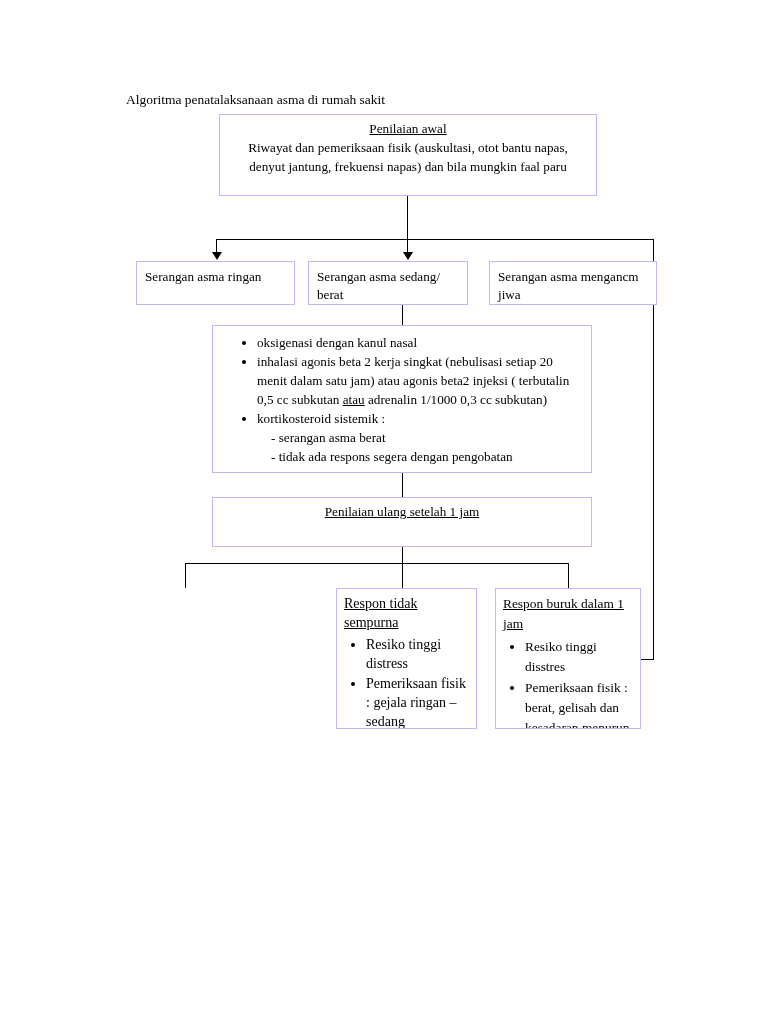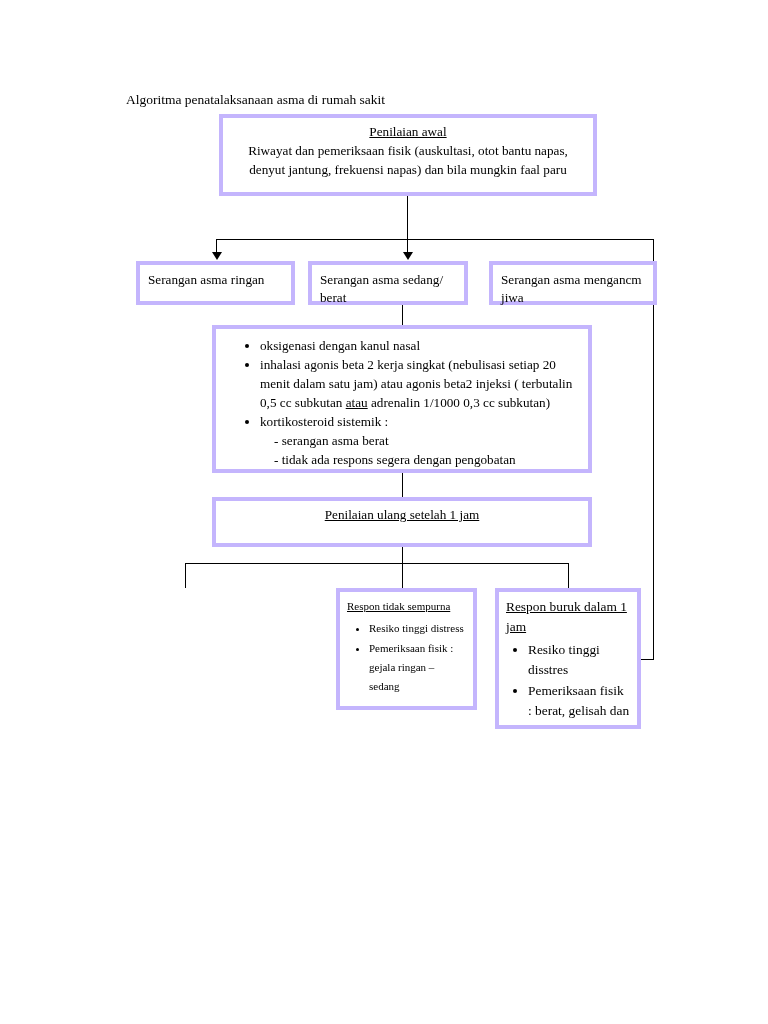--- a/index.html
+++ b/index.html
@@ -26,21 +26,21 @@
   .doc-title {
     left: 126px;
     top: 92px;
     font-size: 13.5px;
     line-height: 16px;
     white-space: nowrap;
   }
 
   .box {
     position: absolute;
-    border: 4px solid #c4b5fd;
+    border: 1px solid #c4b5fd;
     background: #ffffff;
     box-sizing: border-box;
   }
   .u { text-decoration: underline; }
 
   
   #box-initial {
     left: 219px; top: 114px; width: 378px; height: 82px;
     font-size: 13.2px;
     line-height: 19px;
@@ -103,22 +103,22 @@
   .resp .hdr { text-decoration: underline; }
   .resp ul {
     margin: 3px 0 0 0;
     padding-left: 18px;
     list-style: disc;
   }
   .resp ul li { margin-bottom: 1px; }
 
   #box-resp-1 { left: 177px; top: 588px; width: 137px; height: 141px; }
   #box-resp-2 {
-    left: 336px; top: 588px; width: 141px; height: 122px;
-    font-size: 11px; line-height: 19px; padding: 5px 7px 0 7px;
+    left: 336px; top: 588px; width: 141px; height: 141px;
+    font-size: 14px; line-height: 19px; padding: 5px 7px 0 7px;
   }
   #box-resp-2 ul { padding-left: 22px; }
   #box-resp-3 {
     left: 495px; top: 588px; width: 146px; height: 141px;
     font-size: 13.4px; line-height: 20px; padding: 5px 7px 0 7px;
   }
   #box-resp-3 ul { padding-left: 22px; }
 
   
   .line { position: absolute; background: #000000; }

